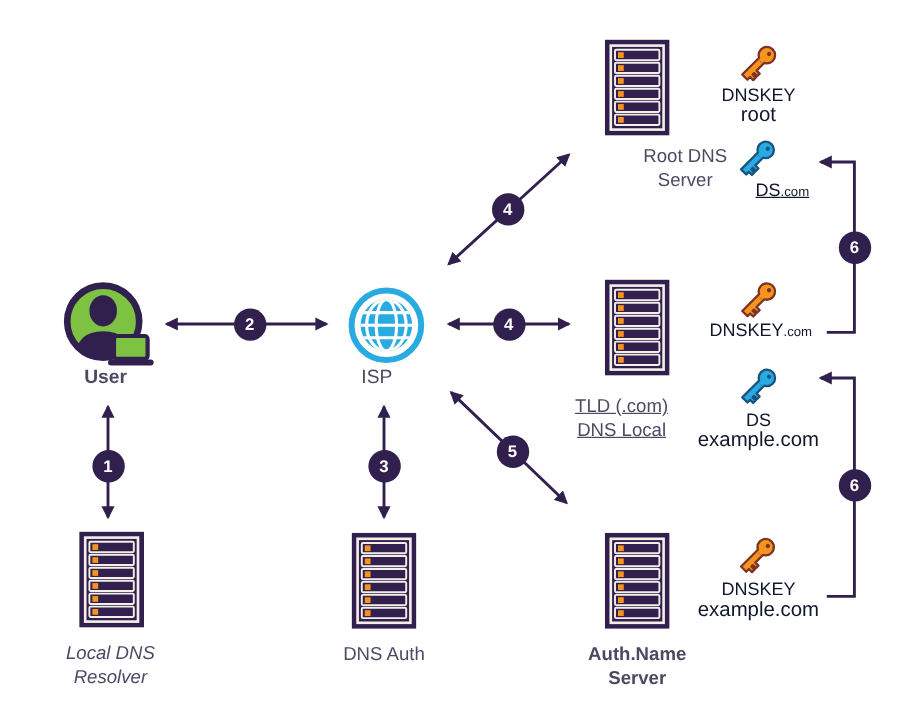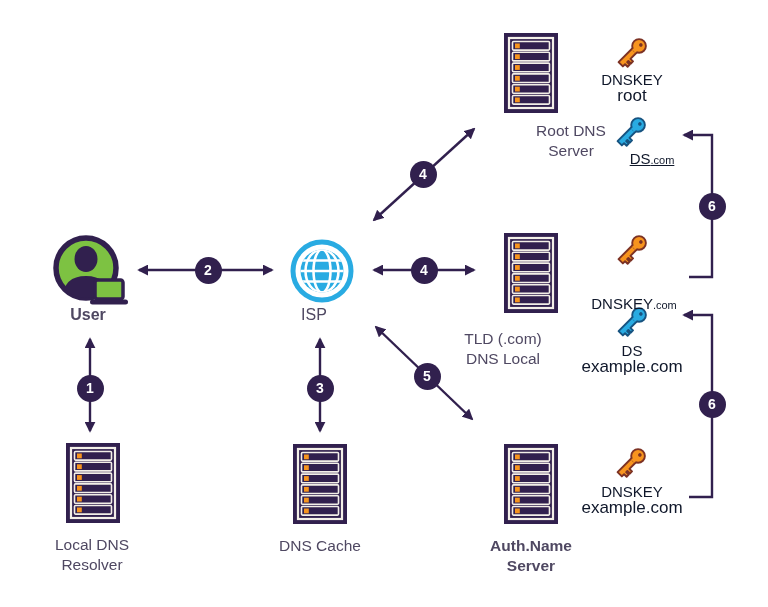--- a/index.html
+++ b/index.html
@@ -129,42 +129,42 @@
   <div class="badge" style="left:698.5px;top:192.5px;">6</div>
   <div class="badge" style="left:698.5px;top:390.5px;">6</div>
 
   <div class="lbl big" style="left:88px;top:305px;font-weight:bold;">User</div>
   <div class="lbl big" style="left:314px;top:305px;">ISP</div>
 
   <div class="lbl" style="left:531px;top:121px;margin-left:40px;">
     <span>Root DNS</span><br>
     <span>Server</span>
   </div>
-  <div class="lbl" style="left:503px;top:329px;">
+  <div class="lbl" style="left:518px;top:329px;text-decoration:underline;">
     <span>TLD (.com)</span><br>
     <span>DNS Local</span>
   </div>
   <div class="lbl" style="left:531px;top:536px;font-weight:bold;">
     <span>Auth.Name</span><br>
     <span>Server</span>
   </div>
-  <div class="lbl" style="left:92px;top:535px;">
+  <div class="lbl" style="left:92px;top:535px;font-style:italic;">
     <span>Local DNS</span><br>
     <span>Resolver</span>
   </div>
-  <div class="lbl" style="left:320px;top:536px;">DNS Cache</div>
+  <div class="lbl" style="left:320px;top:536px;">DNS Auth</div>
 
   <div class="keylbl" style="left:632px;top:72px;">
     <span>DNSKEY</span>
     <span class="subline">root</span>
   </div>
   <div class="keylbl" style="left:652px;top:151px;text-decoration:underline;">
     <span>DS</span><span class="sub">.com</span>
   </div>
-  <div class="keylbl" style="left:634px;top:268px;margin-top:28px;">
+  <div class="keylbl" style="left:634px;top:268px;">
     <span>DNSKEY</span><span class="sub">.com</span>
   </div>
   <div class="keylbl" style="left:632px;top:343px;">
     <span>DS</span>
     <span class="subline">example.com</span>
   </div>
   <div class="keylbl" style="left:632px;top:484px;">
     <span>DNSKEY</span>
     <span class="subline">example.com</span>
   </div>

